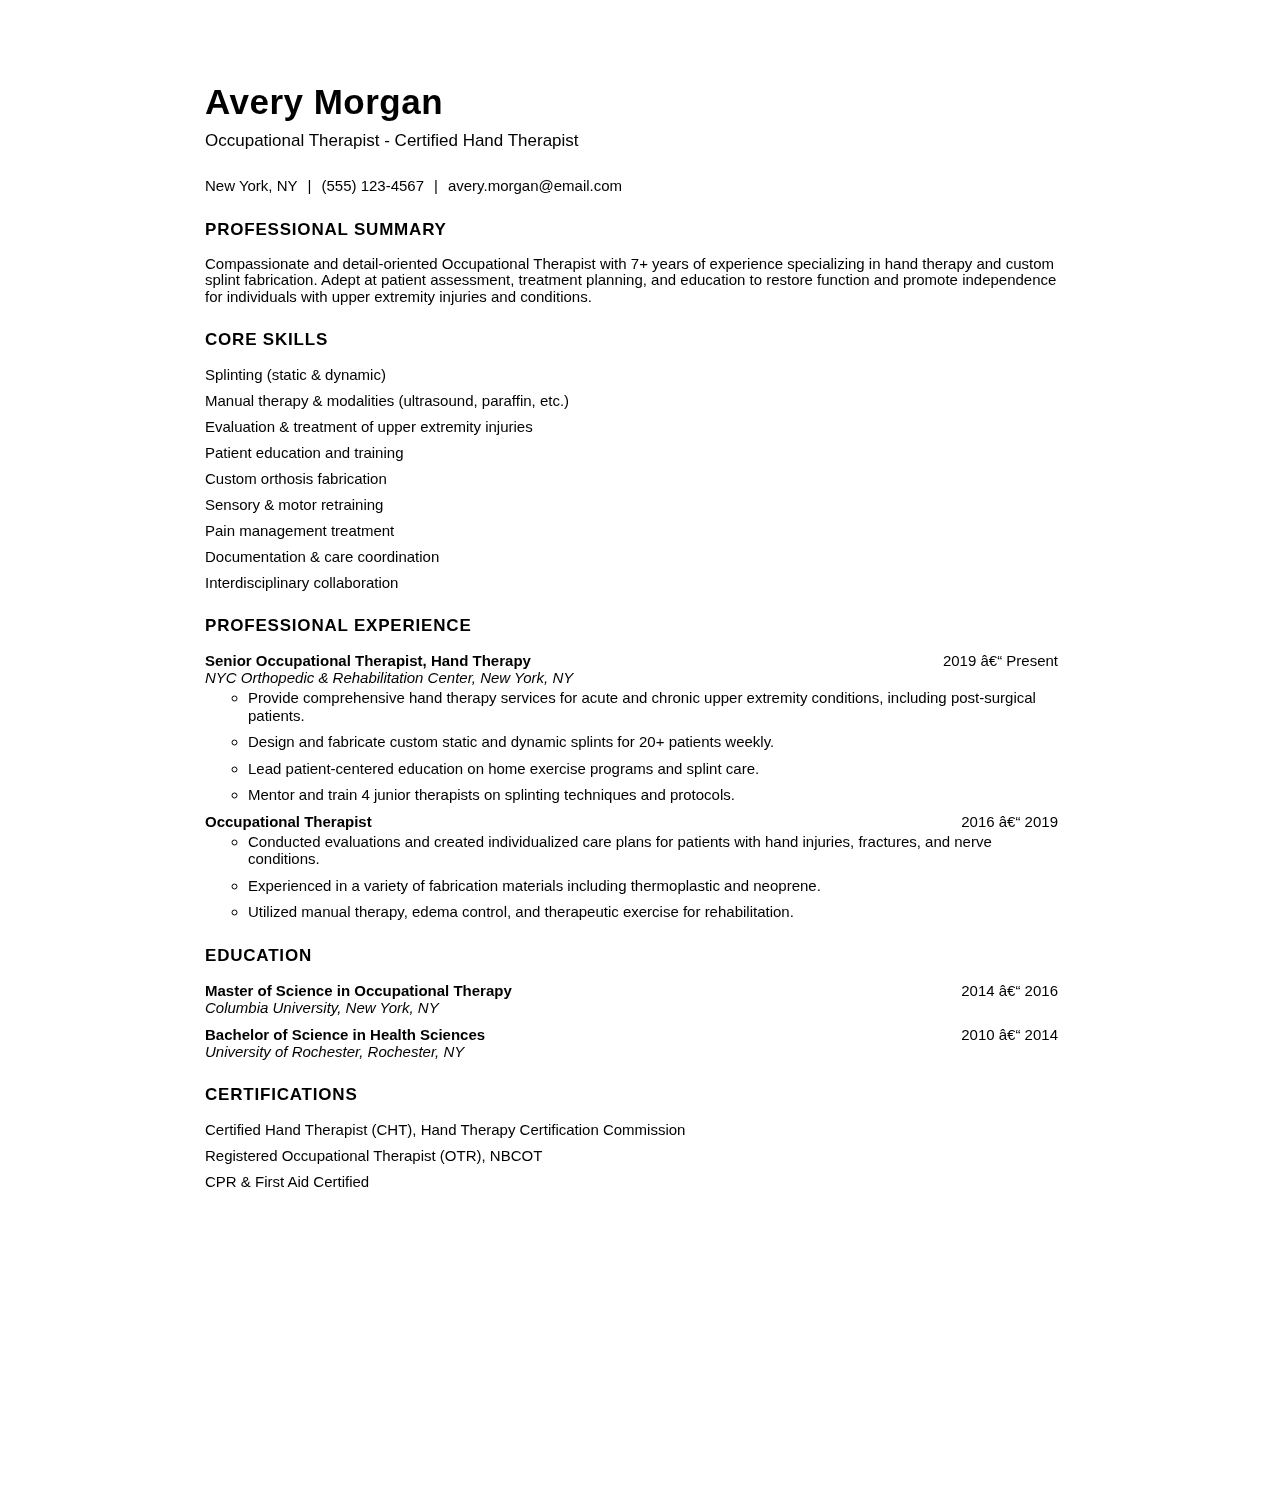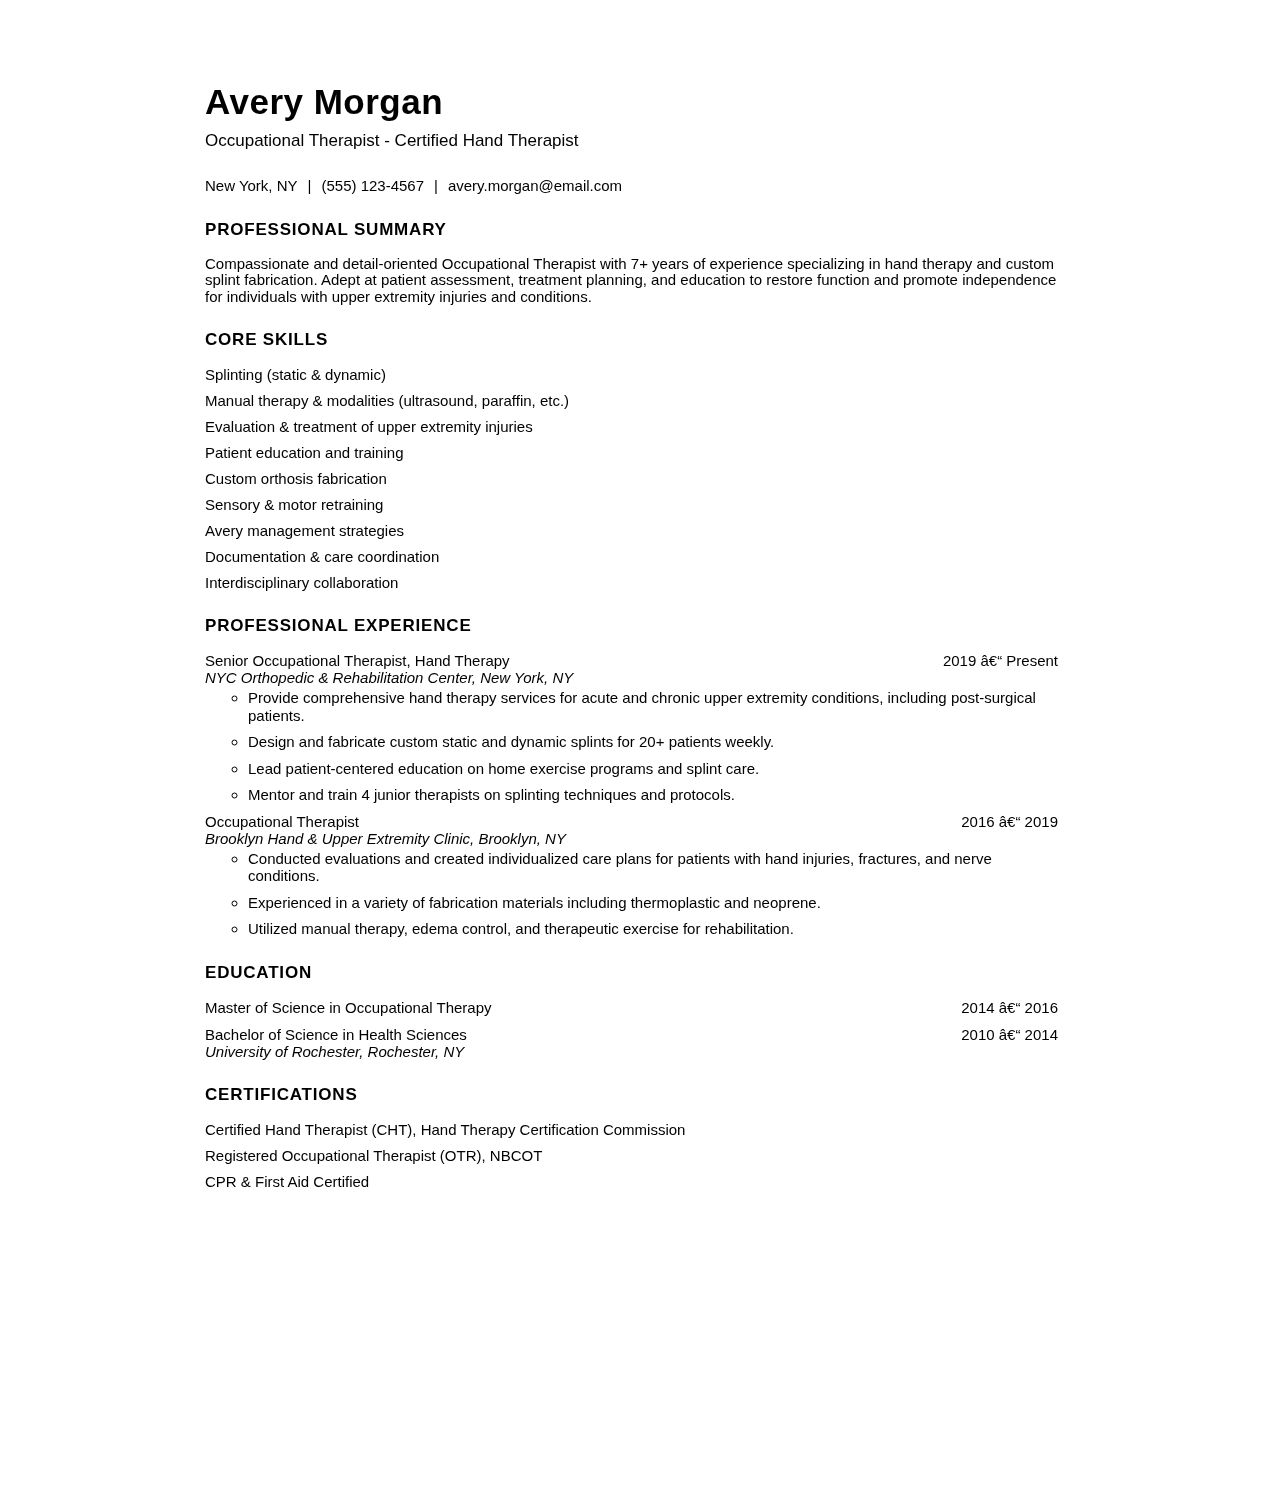--- a/index.html
+++ b/index.html
@@ -68,21 +68,21 @@
 
   
   .job { margin-bottom: 6px; }
   .entry-row {
     display: flex;
     justify-content: space-between;
     align-items: baseline;
     font-size: 15px;
     line-height: 17px;
   }
-  .entry-title { font-weight: normal; }
+  .entry-title { font-weight: bold; }
   .entry-dates { white-space: nowrap; }
   .entry-subtitle {
     font-style: italic;
     font-size: 15px;
     line-height: 17px;
   }
   ul.bullets {
     list-style: circle;
     margin: 3px 0 0 0;
     padding: 0 0 0 43px;
@@ -116,21 +116,21 @@
 
   <section>
     <h2 class="section-heading">CORE SKILLS</h2>
     <div>
       <div class="plain-item">Splinting (static &amp; dynamic)</div>
       <div class="plain-item">Manual therapy &amp; modalities (ultrasound, paraffin, etc.)</div>
       <div class="plain-item">Evaluation &amp; treatment of upper extremity injuries</div>
       <div class="plain-item">Patient education and training</div>
       <div class="plain-item">Custom orthosis fabrication</div>
       <div class="plain-item">Sensory &amp; motor retraining</div>
-      <div class="plain-item">Avery management strategies</div>
+      <div class="plain-item">Pain management treatment</div>
       <div class="plain-item">Documentation &amp; care coordination</div>
       <div class="plain-item">Interdisciplinary collaboration</div>
     </div>
   </section>
 
   <section>
     <h2 class="section-heading">PROFESSIONAL EXPERIENCE</h2>
 
     <div class="job">
       <div class="entry-row">
@@ -144,37 +144,37 @@
         <li>Lead patient-centered education on home exercise programs and splint care.</li>
         <li>Mentor and train 4 junior therapists on splinting techniques and protocols.</li>
       </ul>
     </div>
 
     <div class="job">
       <div class="entry-row">
         <span class="entry-title">Occupational Therapist</span>
         <span class="entry-dates">2016 â€“ 2019</span>
       </div>
-      <div class="entry-subtitle">Brooklyn Hand &amp; Upper Extremity Clinic, Brooklyn, NY</div>
       <ul class="bullets">
         <li>Conducted evaluations and created individualized care plans for patients with hand injuries, fractures, and nerve conditions.</li>
         <li>Experienced in a variety of fabrication materials including thermoplastic and neoprene.</li>
         <li>Utilized manual therapy, edema control, and therapeutic exercise for rehabilitation.</li>
       </ul>
     </div>
   </section>
 
   <section>
     <h2 class="section-heading">EDUCATION</h2>
 
     <div class="edu-entry">
       <div class="entry-row">
         <span class="entry-title">Master of Science in Occupational Therapy</span>
         <span class="entry-dates">2014 â€“ 2016</span>
       </div>
+      <div class="entry-subtitle">Columbia University, New York, NY</div>
     </div>
 
     <div class="edu-entry">
       <div class="entry-row">
         <span class="entry-title">Bachelor of Science in Health Sciences</span>
         <span class="entry-dates">2010 â€“ 2014</span>
       </div>
       <div class="entry-subtitle">University of Rochester, Rochester, NY</div>
     </div>
   </section>

